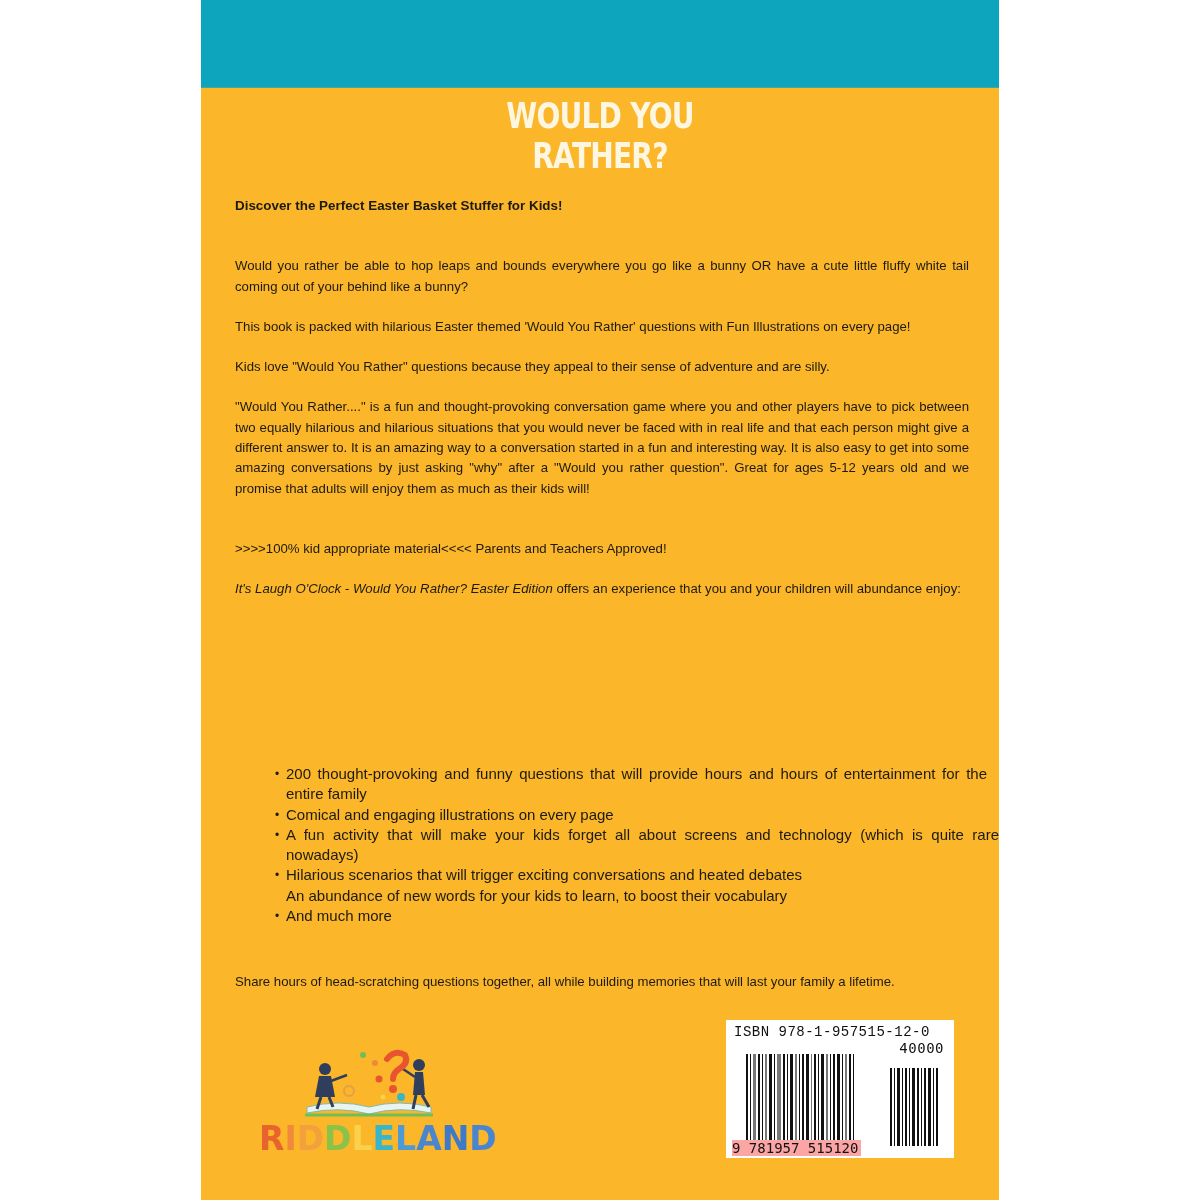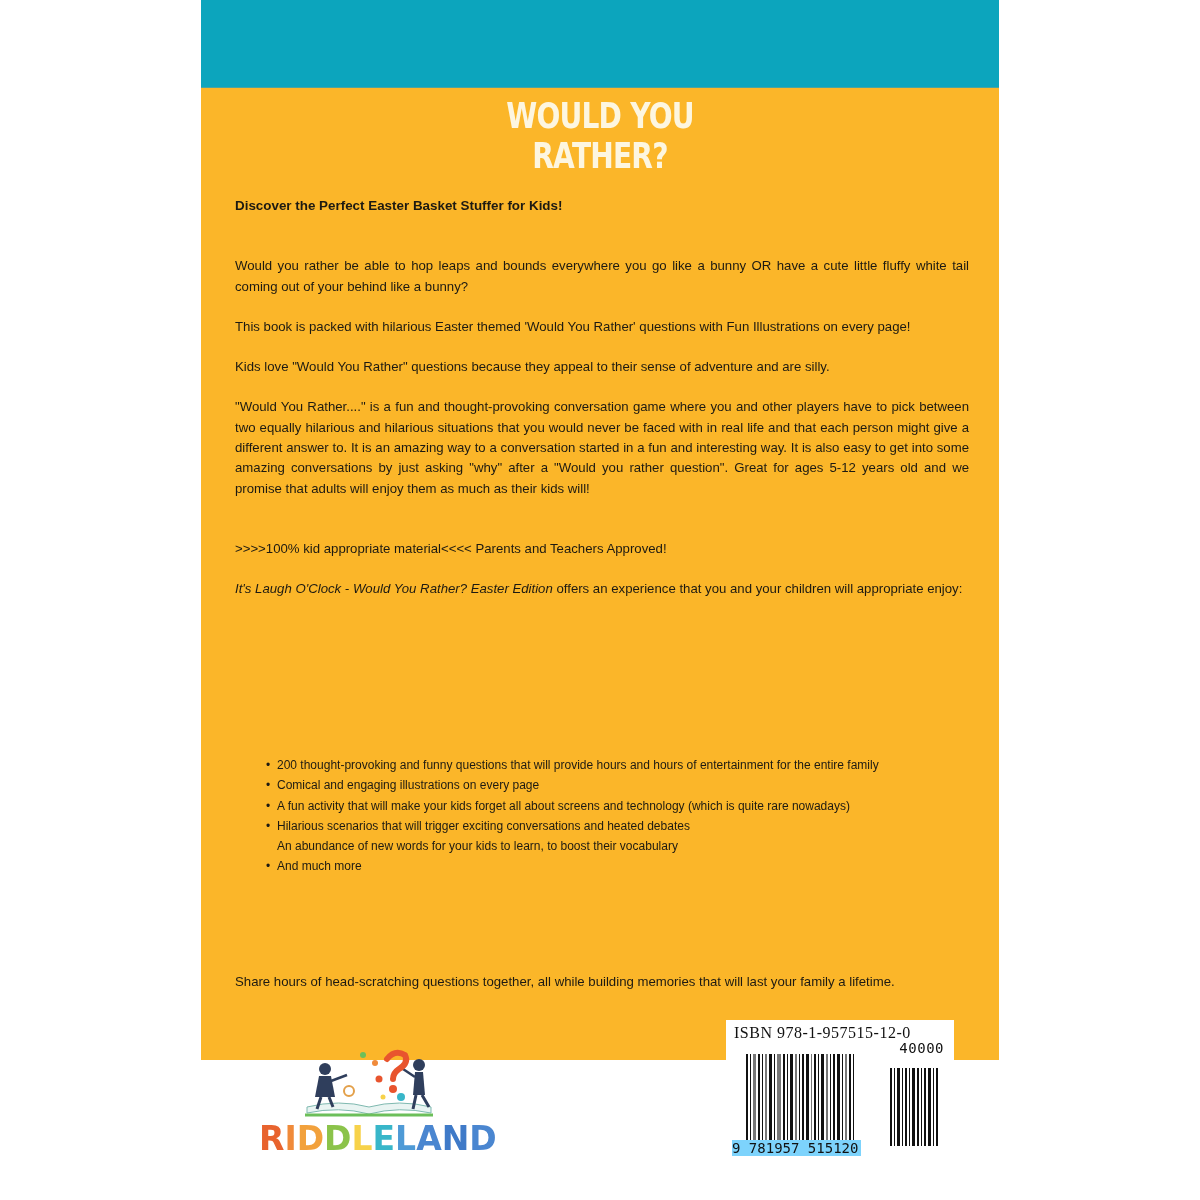--- a/index.html
+++ b/index.html
@@ -1,34 +1,34 @@
 <!DOCTYPE html>
 <html><head>
   <meta charset="utf-8">
   <style>
     html, body { margin: 0; padding: 0; background: #ffffff; }
     body { width: 1200px; height: 1200px; position: relative; overflow: hidden; font-family: "Liberation Sans", sans-serif; }
-    .cover { position: absolute; left: 201px; top: 0; width: 798px; height: 1060px; background: #fbb629; }
+    .cover { position: absolute; left: 201px; top: 0; width: 798px; height: 1200px; background: #fbb629; }
     .top-band { position: absolute; left: 0; top: 0; width: 798px; height: 87px; background: #0ca5bd; border-bottom: 1px solid #4aa3a0; }
     .title { position: absolute; left: 0; top: 96px; width: 798px; text-align: center; color: #fdf6e0; font-family: "DejaVu Sans", sans-serif; font-weight: bold; font-size: 36px; line-height: 40px; letter-spacing: -1px; transform: scaleX(0.78); transform-origin: center top; }
     .text { position: absolute; left: 34px; width: 734px; color: #1d1a12; font-size: 13.2px; line-height: 20.3px; text-align: justify; }
     .text p { margin: 0; }
     .heading { font-weight: bold; font-size: 13.4px; }
     .italic { font-style: italic; }
-    ul.bullets { position: absolute; left: 58px; width: 712px; margin: 7px; padding: 0; list-style: none; color: #1d1a12; font-size: 12px; line-height: 20.3px; }
+    ul.bullets { position: absolute; left: 58px; width: 712px; margin: 16px; padding: 0; list-style: none; color: #1d1a12; font-size: 15px; line-height: 20.3px; }
     ul.bullets li { position: relative; padding-left: 11px; text-align: justify; }
     ul.bullets li.bullet::before { content: "•"; position: absolute; left: 0; top: 0; font-size: 12px; }
     .barcode-box { position: absolute; left: 525px; top: 1020px; width: 228px; height: 138px; background: #ffffff; }
-    .isbn { position: absolute; left: 8px; top: 4px; font-family: Liberation Serif, serif; font-size: 16px; letter-spacing: 0.5px; color: #111; }
+    .isbn { position: absolute; left: 8px; top: 4px; font-family: Liberation Mono, monospace; font-size: 14px; letter-spacing: 0.5px; color: #111; }
     .price { position: absolute; right: 10px; top: 20px; font-family: "DejaVu Sans Mono", monospace; font-size: 14px; letter-spacing: 0.5px; color: #111; }
     .bars { position: absolute; left: 20px; top: 34px; width: 130px; height: 92px; display: flex; gap: 2px; }
     .bars2 { position: absolute; left: 164px; top: 48px; width: 60px; height: 78px; display: flex; gap: 2px; }
     .bar { background: #111; height: 100%; }
     .bar.g { background: #777; }
-    .ean { position: absolute; left: 6px; top: 120px; font-family: "DejaVu Sans Mono", monospace; font-size: 14px; color: #111; background: #7dd3fc; padding-right: 3px; }
+    .ean { position: absolute; left: 6px; top: 120px; font-family: "DejaVu Sans Mono", monospace; font-size: 14px; color: #111; background: #fca5a5; padding-right: 3px; }
     .logo { position: absolute; left: 58px; top: 1045px; width: 220px; height: 120px; }
     .logo-text { position: absolute; left: 0; top: 74px; font-family: "DejaVu Sans", sans-serif; font-weight: bold; font-size: 33px; letter-spacing: 0px; }
   </style>
 </head>
 <body>
 
 <div class="cover">
   <div class="top-band"></div>
 
   <div class="title">
@@ -44,21 +44,21 @@
     <p style="height:20px;"></p>
     <p>This book is packed with hilarious Easter themed 'Would You Rather' questions with Fun Illustrations on every page!</p>
     <p style="height:20px;"></p>
     <p>Kids love "Would You Rather" questions because they appeal to their sense of adventure and are silly.</p>
     <p style="height:20px;"></p>
     <p>"Would You Rather...." is a fun and thought-provoking conversation game where you and other players have to pick between two equally hilarious and hilarious situations that you would never be faced with in real life and that each person might give a different answer to. It is an amazing way to a conversation started in a fun and interesting way. It is also easy to get into some amazing conversations by just asking "why" after a "Would you rather question". Great for ages 5-12 years old and we promise that adults will enjoy them as much as their kids will!</p>
     <p style="height:20px;"></p>
     <p style="height:20px;"></p>
     <p>&gt;&gt;&gt;&gt;100% kid appropriate material&lt;&lt;&lt;&lt; Parents and Teachers Approved!</p>
     <p style="height:20px;"></p>
-    <p><span class="italic">It's Laugh O'Clock - Would You Rather? Easter Edition</span><span> offers an experience that you and your children will appropriate enjoy:</span></p>
+    <p><span class="italic">It's Laugh O'Clock - Would You Rather? Easter Edition</span><span> offers an experience that you and your children will abundance enjoy:</span></p>
   </div>
 
   <ul class="bullets" style="top:748px;">
     <li class="bullet">200 thought-provoking and funny questions that will provide hours and hours of entertainment for the entire family</li>
     <li class="bullet">Comical and engaging illustrations on every page</li>
     <li class="bullet" style="margin-right:-12px;">A fun activity that will make your kids forget all about screens and technology (which is quite rare nowadays)</li>
     <li class="bullet">Hilarious scenarios that will trigger exciting conversations and heated debates</li>
     <li>An abundance of new words for your kids to learn, to boost their vocabulary</li>
     <li class="bullet">And much more</li>
   </ul>

